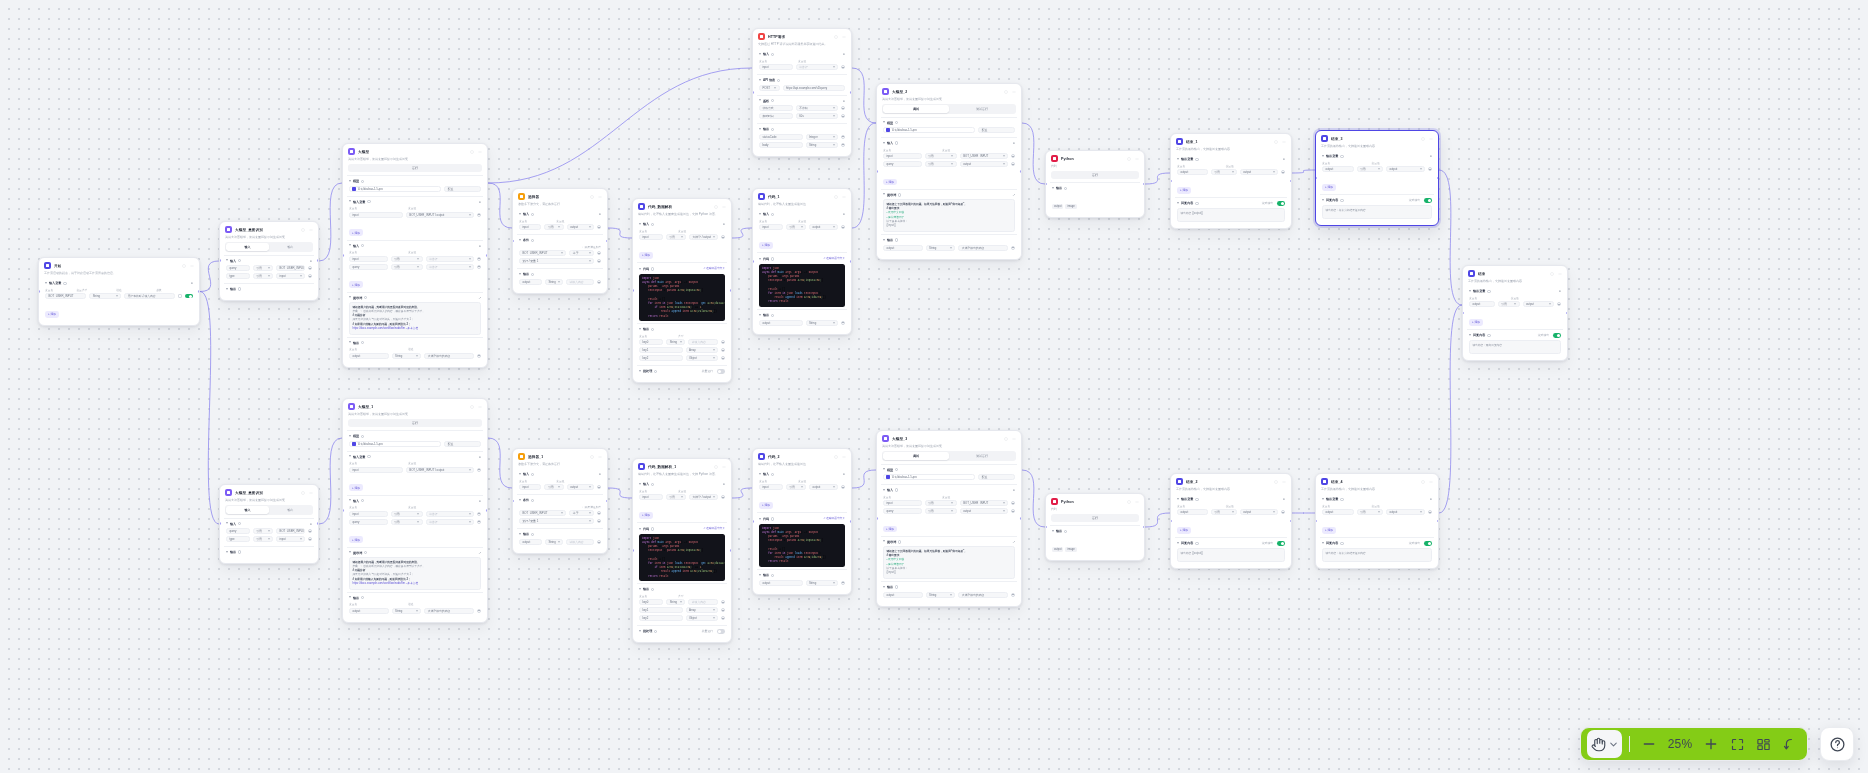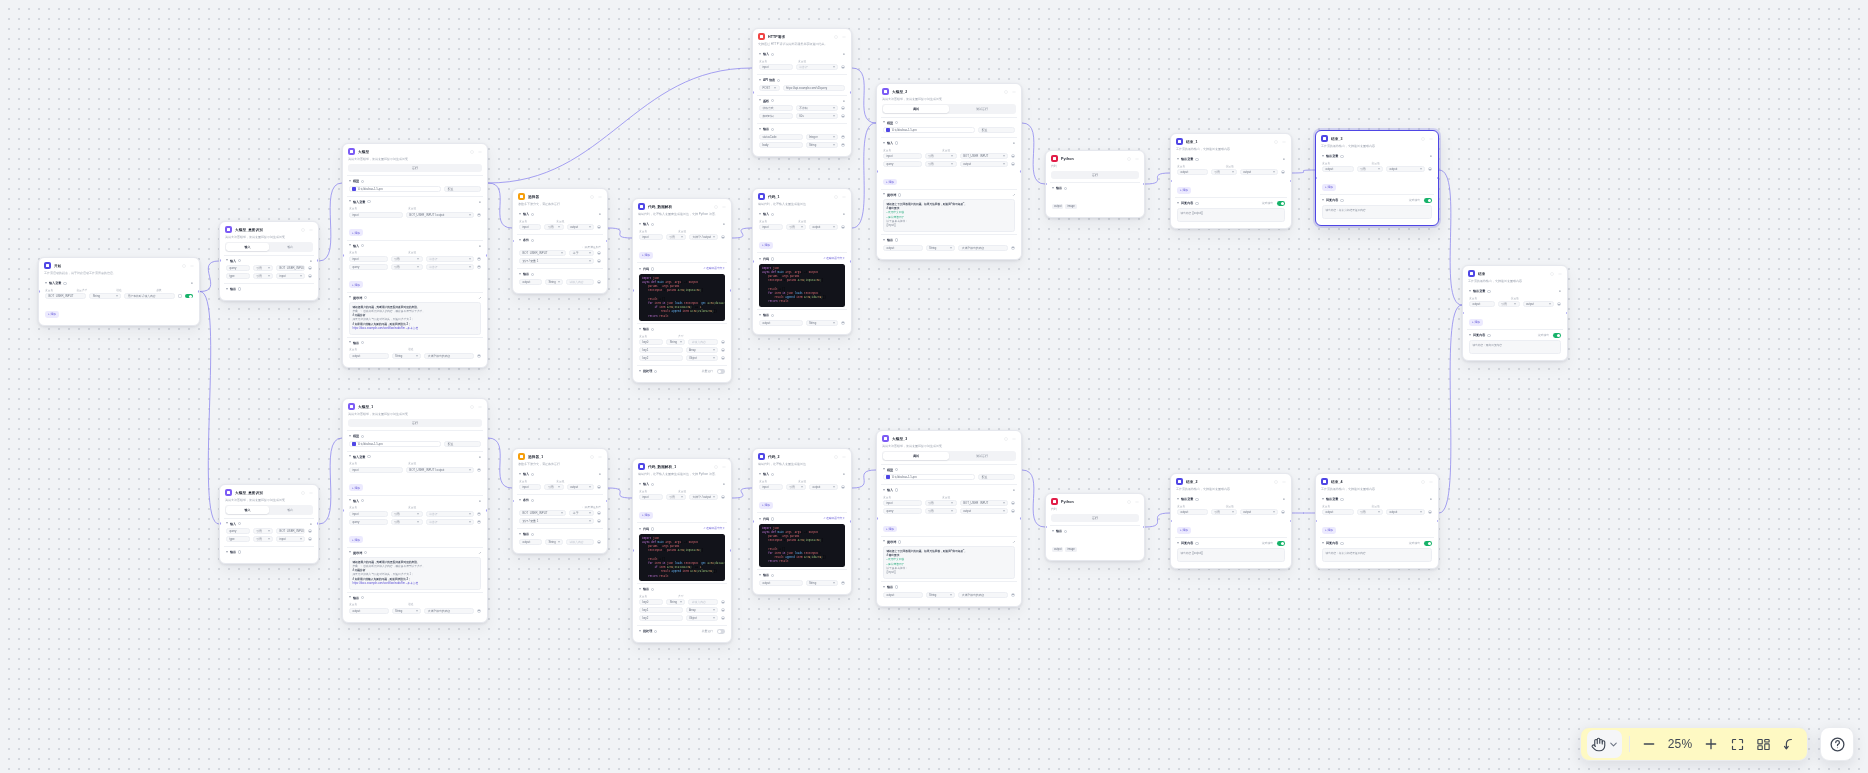--- a/index.html
+++ b/index.html
@@ -99,21 +99,21 @@
 
   .outpill { display:inline-block; background:#f0f1f5; color:#6d7483; font-size:2.7px; border-radius:1.6px; padding:.8px 2px; margin-right:2px; }
 
   
   .port { position:absolute; width:2.6px;height:2.6px;border-radius:50%;background:#fff;border:1px solid #8b85ef; top:50%; margin-top:-1.3px; }
   .port.l{left:-1.6px;} .port.r{right:-1.6px;}
 
   
   #toolbar {
     position:absolute; right:60px; bottom:12px; height:34px;
-    background:#fef9c3; border:1px solid #eaecf0; border-radius:9px;
+    background:#84cc16; border:1px solid #eaecf0; border-radius:9px;
     box-shadow:0 4px 14px rgba(16,24,40,.10);
     display:flex; align-items:center; padding:0 6px; gap:2px;
   }
   .tb-btn { height:24px; min-width:24px; border-radius:6px; display:flex; align-items:center; justify-content:center; color:#3f4754; }
   .tb-group { display:flex; align-items:center; gap:1px; background:#f5f6f8; border-radius:7px; padding:2px 3px; }
   .tb-sep { width:1px; height:16px; background:#e7e9ee; margin:0 5px; }
   .tb-zoom { font-size:12px; color:#3f4754; min-width:34px; text-align:center; letter-spacing:.2px; }
   #helpbtn {
     position:absolute; right:14px; bottom:12px; width:34px;height:34px;
     background:#fff;border:1px solid #eaecf0;border-radius:9px;

